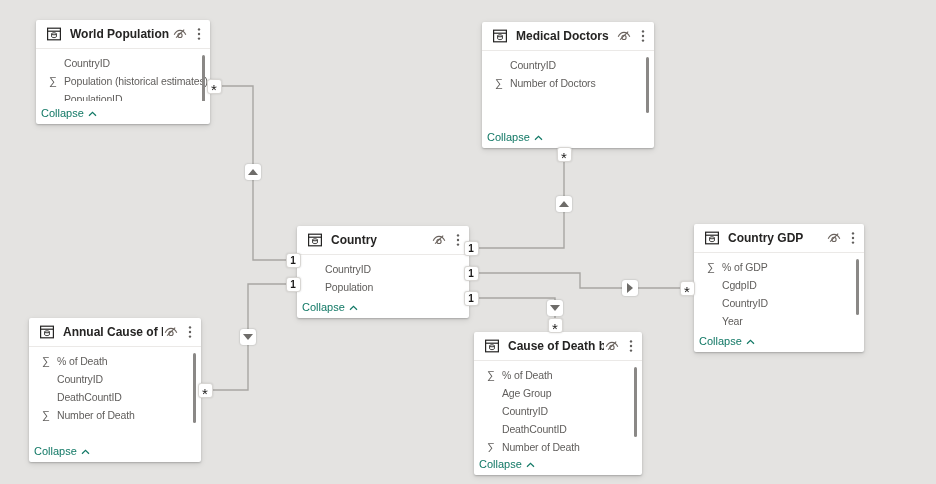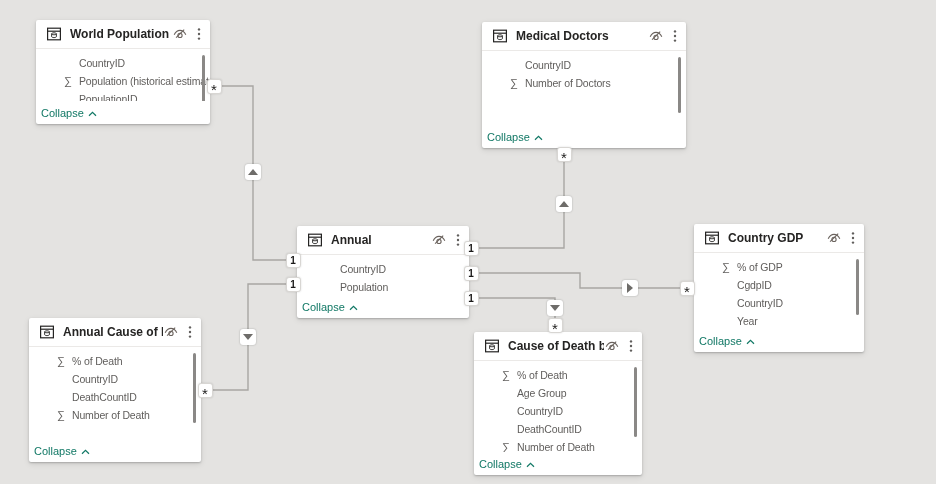--- a/index.html
+++ b/index.html
@@ -13,21 +13,21 @@
     position:absolute;z-index:2;background:#fff;border-radius:2px;box-sizing:border-box;
     box-shadow:0 1px 2px rgba(0,0,0,.22),0 2px 6px rgba(0,0,0,.10);
     display:flex;flex-direction:column;
   }
   .thead{height:28px;flex:none;display:flex;align-items:center;padding:0 7px 0 10px;border-bottom:1px solid #ebe9e7}
   .ticon{width:16px;height:16px;flex:none;display:flex}
   .ttitle{font-size:12px;font-weight:700;color:#252423;margin-left:8px;flex:1;white-space:nowrap;overflow:hidden}
   .teye{width:16px;height:16px;flex:none;margin-right:7px;cursor:pointer;display:flex}
   .tdots{width:8px;flex:none;cursor:pointer;display:flex;justify-content:center}
   .tfields{position:relative;flex:1;padding-top:5px;overflow:hidden}
-  .frow{height:18px;display:flex;align-items:center;padding-left:28px;overflow:hidden;cursor:pointer}
+  .frow{height:18px;display:flex;align-items:center;padding-left:13px;overflow:hidden;cursor:pointer}
   .ficon{width:14px;flex:none;color:#605e5c;font-size:11px;line-height:1;display:flex;align-items:center}
   .fname{font-size:10.5px;letter-spacing:-0.15px;color:#605e5c;margin-left:1px;white-space:nowrap}
   .tfoot{flex:none;height:23px;display:flex;align-items:center;padding-left:5px}
   .collapse{font-size:11px;color:#117865;cursor:pointer;display:flex;align-items:center;gap:4px}
   .tscroll{position:absolute;top:6px;right:5px;width:3px;border-radius:2px;background:#8a8886;cursor:pointer}
   .marker{
     position:absolute;z-index:3;width:15px;height:15px;background:#fff;border:1px solid #d8d6d3;border-radius:3px;
     box-shadow:0 0 2px rgba(0,0,0,.15);display:flex;align-items:center;justify-content:center;
     font-size:10px;font-weight:700;color:#1b1a19;box-sizing:border-box;
   }
@@ -108,21 +108,21 @@
       </div>
       <div class="tfoot">
         <span class="collapse">
           <span>Collapse</span>
           <span><svg width="9" height="6" viewBox="0 0 9 6">
               <path d="M1 4.8 L4.5 1.4 L8 4.8" fill="none" stroke="#117865" stroke-width="1.2"></path>
             </svg></span>
         </span>
       </div>
     </div>
-    <div class="tcard" style="left: 482px; top: 22px; width: 204px; height: 126px;">
+    <div class="tcard" style="left: 482px; top: 22px; width: 172px; height: 126px;">
       <div class="thead">
         <span class="ticon">
           <svg width="16" height="16" viewBox="0 0 16 16">
             <rect x="1.6" y="2.2" width="12.8" height="11.6" fill="none" stroke="#252423" stroke-width="1.2"></rect>
             <line x1="1.6" y1="5.2" x2="14.4" y2="5.2" stroke="#252423" stroke-width="1.2"></line>
             <ellipse cx="8" cy="7.8" rx="2.4" ry="1" fill="none" stroke="#252423" stroke-width="0.9"></ellipse>
             <path d="M5.6 7.8 v2.8 c0 .55 1.07 1 2.4 1 s2.4 -.45 2.4 -1 V7.8" fill="none" stroke="#252423" stroke-width="0.9"></path>
           </svg>
         </span>
         <span class="ttitle">Medical Doctors</span>
@@ -164,21 +164,21 @@
     <div class="tcard" style="left: 297px; top: 226px; width: 172px; height: 92px;">
       <div class="thead">
         <span class="ticon">
           <svg width="16" height="16" viewBox="0 0 16 16">
             <rect x="1.6" y="2.2" width="12.8" height="11.6" fill="none" stroke="#252423" stroke-width="1.2"></rect>
             <line x1="1.6" y1="5.2" x2="14.4" y2="5.2" stroke="#252423" stroke-width="1.2"></line>
             <ellipse cx="8" cy="7.8" rx="2.4" ry="1" fill="none" stroke="#252423" stroke-width="0.9"></ellipse>
             <path d="M5.6 7.8 v2.8 c0 .55 1.07 1 2.4 1 s2.4 -.45 2.4 -1 V7.8" fill="none" stroke="#252423" stroke-width="0.9"></path>
           </svg>
         </span>
-        <span class="ttitle">Annual</span>
+        <span class="ttitle">Country</span>
         <span class="teye">
           <svg width="16" height="16" viewBox="0 0 16 16">
             <path d="M2.2 8.8 C3.6 5.8 5.8 4.4 8 4.4 c2.2 0 4.4 1.4 5.8 4.4" fill="none" stroke="#6a625d" stroke-width="1.1"></path>
             <circle cx="8" cy="9.4" r="2.1" fill="none" stroke="#6a625d" stroke-width="1.1"></circle>
             <line x1="4.1" y1="11.7" x2="12.2" y2="3.7" stroke="#6a625d" stroke-width="1.1"></line>
           </svg>
         </span>
         <span class="tdots">
           <svg width="4" height="14" viewBox="0 0 4 14">
             <circle cx="2" cy="2.4" r="1.2" fill="#605e5c"></circle>

